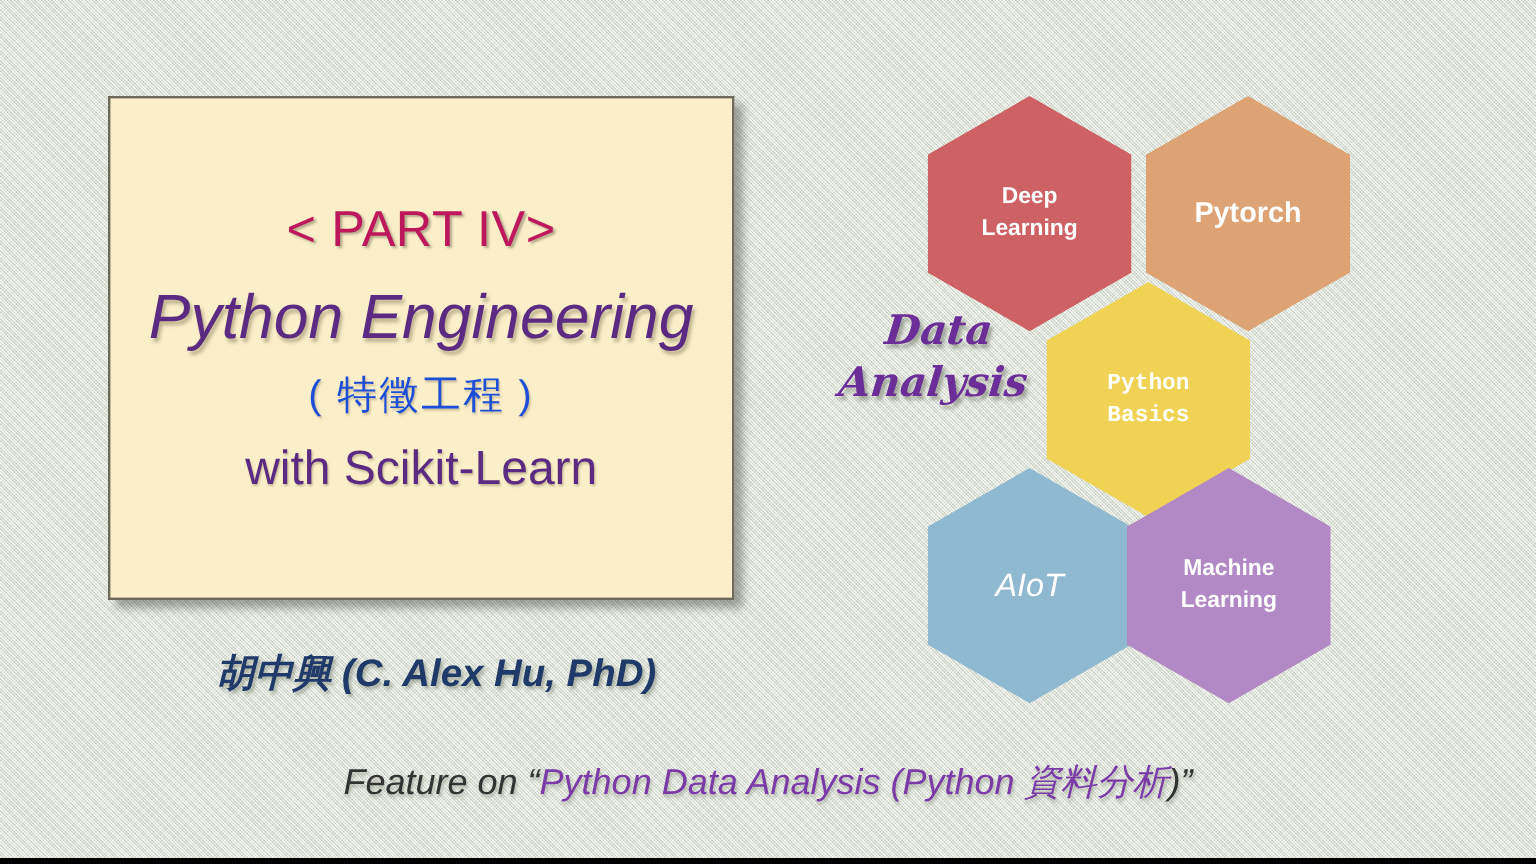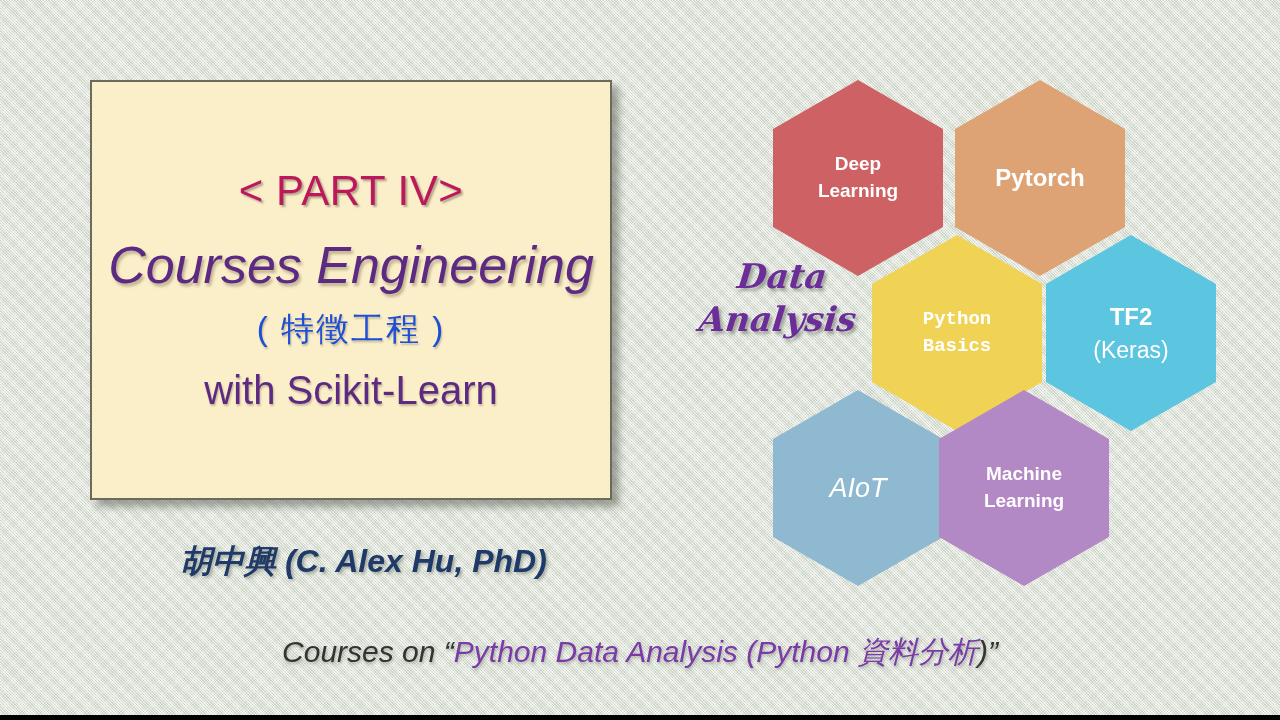--- a/index.html
+++ b/index.html
@@ -158,29 +158,29 @@
 </style>
 </head>
 <body>
 
 <div id="slide">
 
   <div id="texture"></div>
 
   <div id="title-card">
     <div class="tline" id="part-label">&lt; PART IV&gt;</div>
-    <div class="tline" id="course-title">Courses Engineering</div>
+    <div class="tline" id="course-title">Python Engineering</div>
     <div class="tline" id="course-title-cn">( 特徵工程 )</div>
     <div class="tline" id="course-tool">with Scikit-Learn</div>
   </div>
 
   <div id="author">胡中興 (C. Alex Hu, PhD)</div>
 
   <div id="footer">
-    <span class="f-dark">Courses on “</span><span class="f-purple">Python Data Analysis</span><span class="f-purple"> (Python </span><span class="f-purple">資料分析</span><span class="f-dark">)”</span>
+    <span class="f-dark">Feature on “</span><span class="f-purple">Python Data Analysis</span><span class="f-purple"> (Python </span><span class="f-purple">資料分析</span><span class="f-dark">)”</span>
   </div>
 
   <div id="hex-cluster">
 
     <div id="data-analysis">
       <div>Data</div>
       <div>Analysis</div>
     </div>
 
     <div class="hex b" id="hex-deep" style="background: rgb(205, 97, 99);">
@@ -190,24 +190,20 @@
 
     <div class="hex big" id="hex-pytorch" style="background: rgb(221, 163, 116);">
       <span class="lbl">Pytorch</span>
     </div>
 
     <div class="hex b" id="hex-python" style="background: rgb(240, 211, 85);">
       <span class="lbl">Python</span>
       <span class="lbl">Basics</span>
     </div>
 
-    <div class="hex big" id="hex-tf2" style="background: rgb(92, 197, 223);">
-      <span class="lbl">TF2</span>
-      <span class="sub">(Keras)</span>
-    </div>
 
     <div class="hex ital" id="hex-aiot" style="background: rgb(143, 185, 209);">
       <span class="lbl">AIoT</span>
     </div>
 
     <div class="hex b" id="hex-ml" style="background: rgb(179, 137, 197);">
       <span class="lbl">Machine</span>
       <span class="lbl">Learning</span>
     </div>
 

